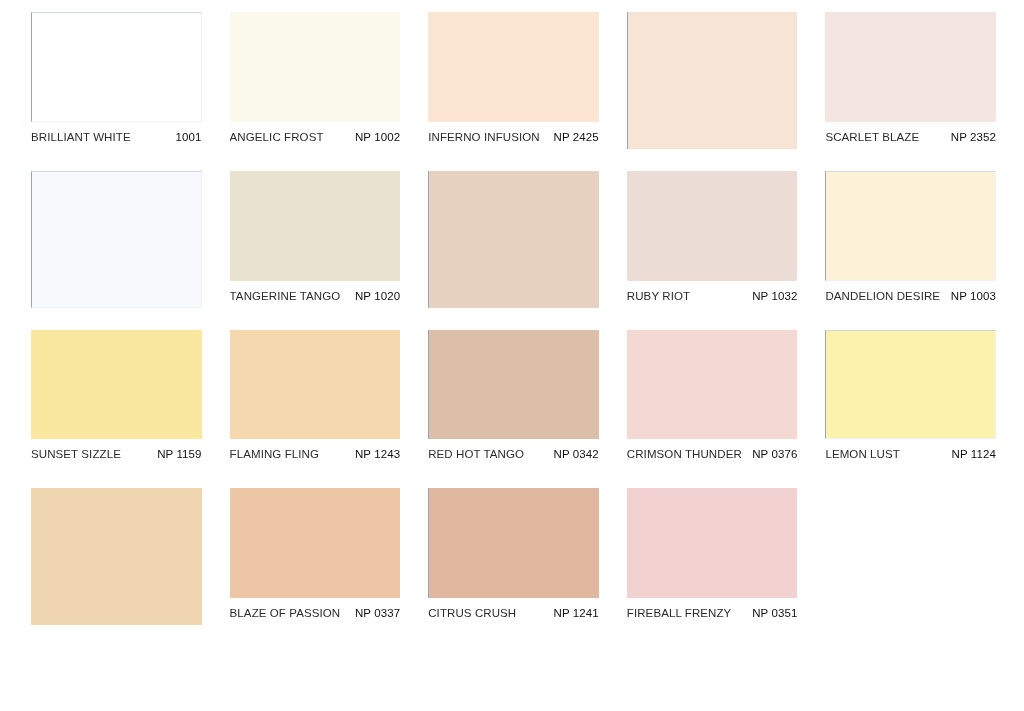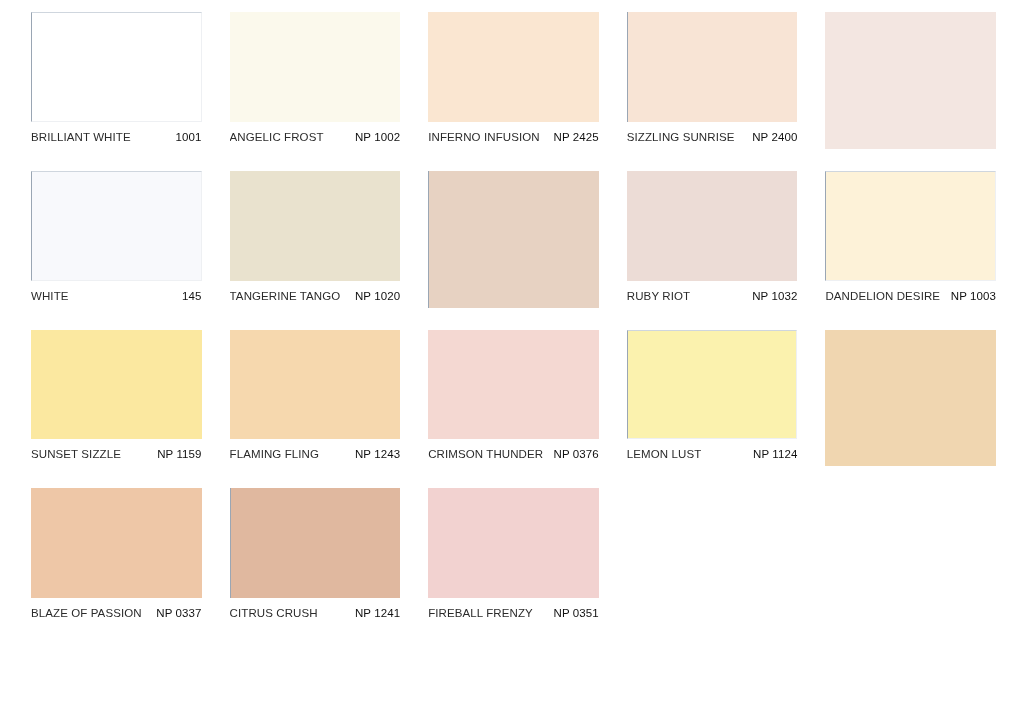--- a/index.html
+++ b/index.html
@@ -101,34 +101,30 @@
     </div>
     <div class="swatch-cell">
       <div class="swatch-chip" style="background-color: rgb(250, 230, 209);"></div>
       <div class="swatch-caption">
         <span class="swatch-name">INFERNO INFUSION</span>
         <span class="swatch-code">NP 2425</span>
       </div>
     </div>
     <div class="swatch-cell">
       <div class="swatch-chip edged-left" style="background-color: rgb(248, 228, 213);"></div>
-      <div class="swatch-caption">
-        <span class="swatch-name">SIZZLING SUNRISE</span>
-        <span class="swatch-code">NP 2400</span>
-      </div>
     </div>
     <div class="swatch-cell">
       <div class="swatch-chip" style="background-color: rgb(243, 230, 225);"></div>
+      <div class="swatch-caption">
+        <span class="swatch-name">SCARLET BLAZE</span>
+        <span class="swatch-code">NP 2352</span>
+      </div>
     </div>
     <div class="swatch-cell">
       <div class="swatch-chip edged" style="background-color: rgb(248, 249, 252);"></div>
-      <div class="swatch-caption">
-        <span class="swatch-name">WHITE</span>
-        <span class="swatch-code">145</span>
-      </div>
     </div>
     <div class="swatch-cell">
       <div class="swatch-chip" style="background-color: rgb(233, 226, 206);"></div>
       <div class="swatch-caption">
         <span class="swatch-name">TANGERINE TANGO</span>
         <span class="swatch-code">NP 1020</span>
       </div>
     </div>
     <div class="swatch-cell">
       <div class="swatch-chip edged-left" style="background-color: rgb(231, 210, 194);"></div>
@@ -155,20 +151,27 @@
       </div>
     </div>
     <div class="swatch-cell">
       <div class="swatch-chip" style="background-color: rgb(246, 216, 174);"></div>
       <div class="swatch-caption">
         <span class="swatch-name">FLAMING FLING</span>
         <span class="swatch-code">NP 1243</span>
       </div>
     </div>
     <div class="swatch-cell">
+      <div class="swatch-chip edged-left" style="background-color: rgb(220, 191, 169);"></div>
+      <div class="swatch-caption">
+        <span class="swatch-name">RED HOT TANGO</span>
+        <span class="swatch-code">NP 0342</span>
+      </div>
+    </div>
+    <div class="swatch-cell">
       <div class="swatch-chip" style="background-color: rgb(244, 216, 210);"></div>
       <div class="swatch-caption">
         <span class="swatch-name">CRIMSON THUNDER</span>
         <span class="swatch-code">NP 0376</span>
       </div>
     </div>
     <div class="swatch-cell">
       <div class="swatch-chip edged" style="background-color: rgb(251, 242, 174);"></div>
       <div class="swatch-caption">
         <span class="swatch-name">LEMON LUST</span>

